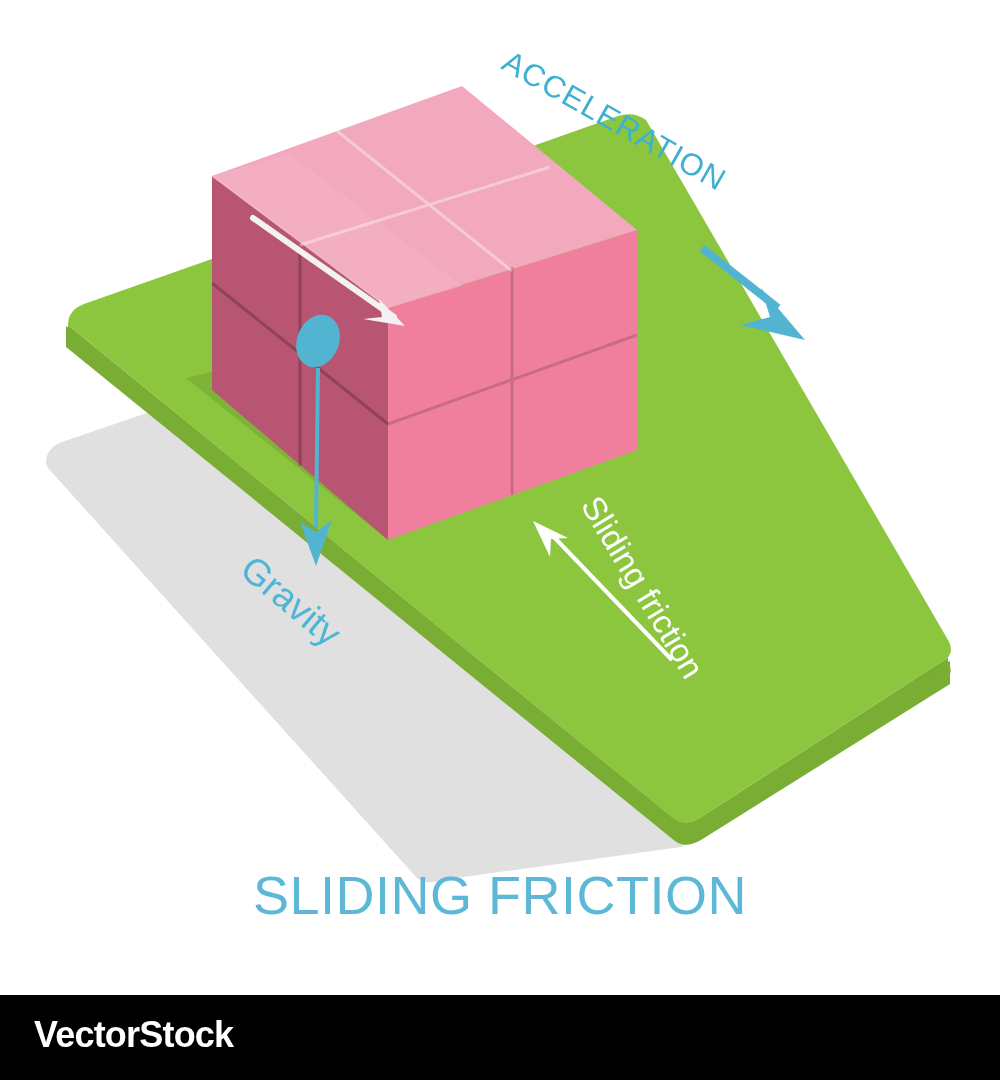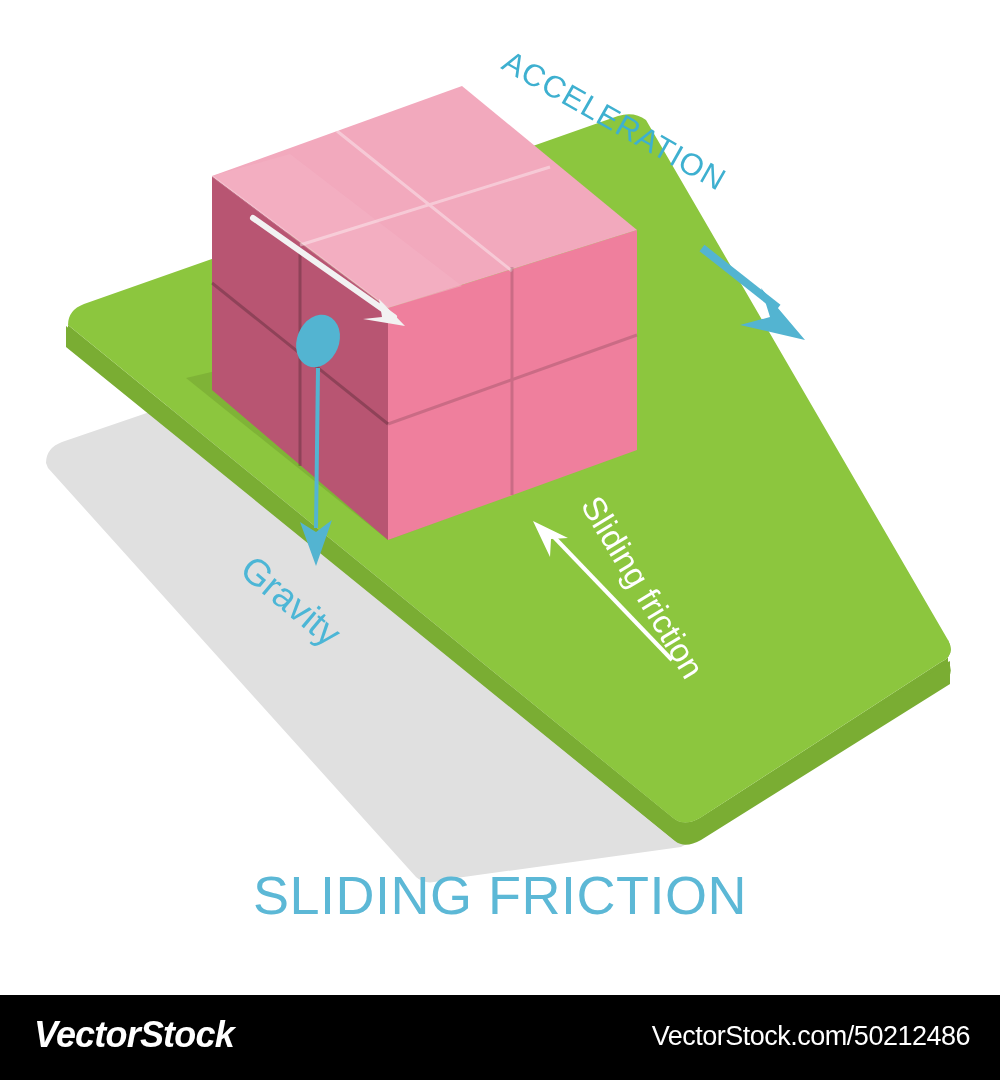--- a/index.html
+++ b/index.html
@@ -64,21 +64,20 @@
   #footer-logo {
     position: absolute;
     left: 34px;
     top: 1017px;
     font-family: "Liberation Sans", sans-serif;
     font-size: 36px;
     font-weight: 700;
     color: #ffffff;
     letter-spacing: -0.8px;
     line-height: 1;
-    font-style: italic;
   }
   #footer-url {
     position: absolute;
     right: 30px;
     top: 1023px;
     font-family: "Liberation Sans", sans-serif;
     font-size: 27px;
     font-weight: 400;
     color: #ffffff;
     letter-spacing: -0.5px;
@@ -184,15 +183,14 @@
     </svg>
 
     <div id="caption-wrap">
       <div id="caption-title">SLIDING FRICTION</div>
     </div>
 
   </div>
 
   <div id="footer-bar"></div>
   <div id="footer-logo">VectorStock</div>
-  <div id="footer-url">VectorStock.com/50212486</div>
 
 </div>
 
 </body></html>

